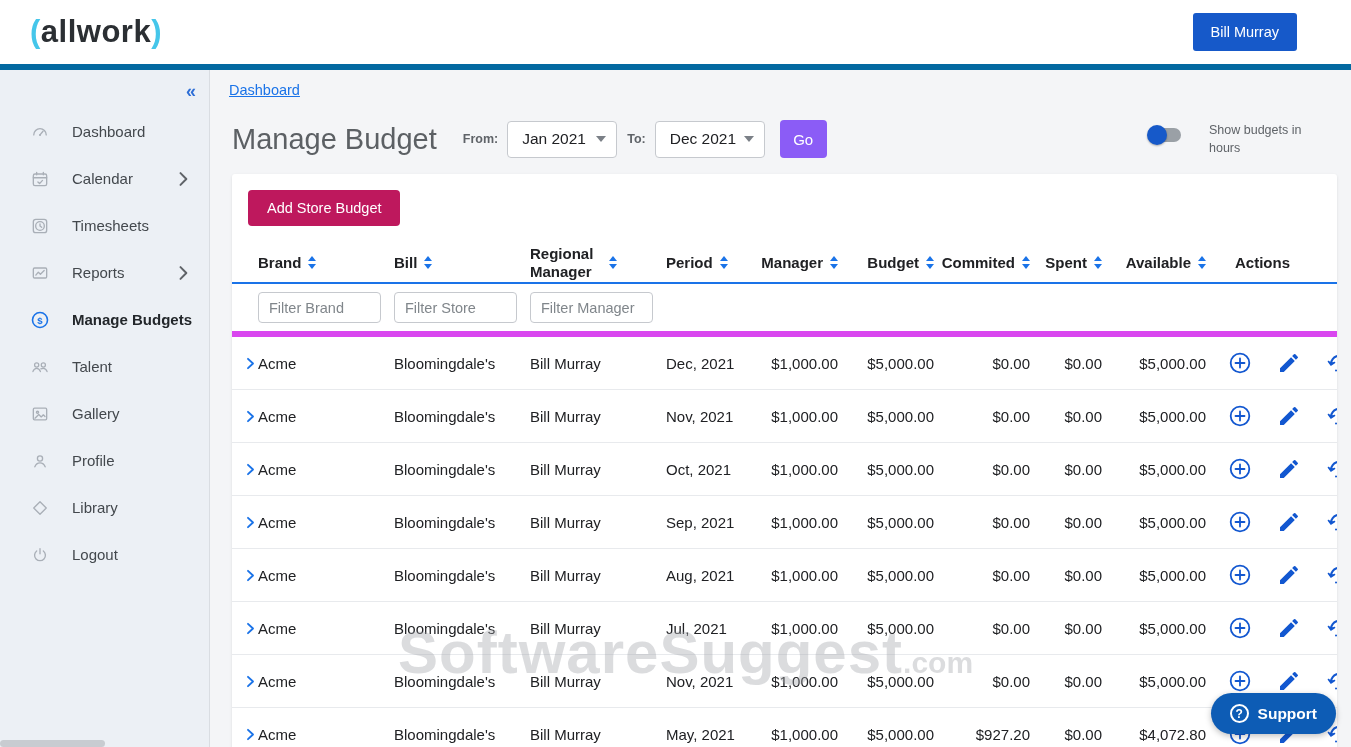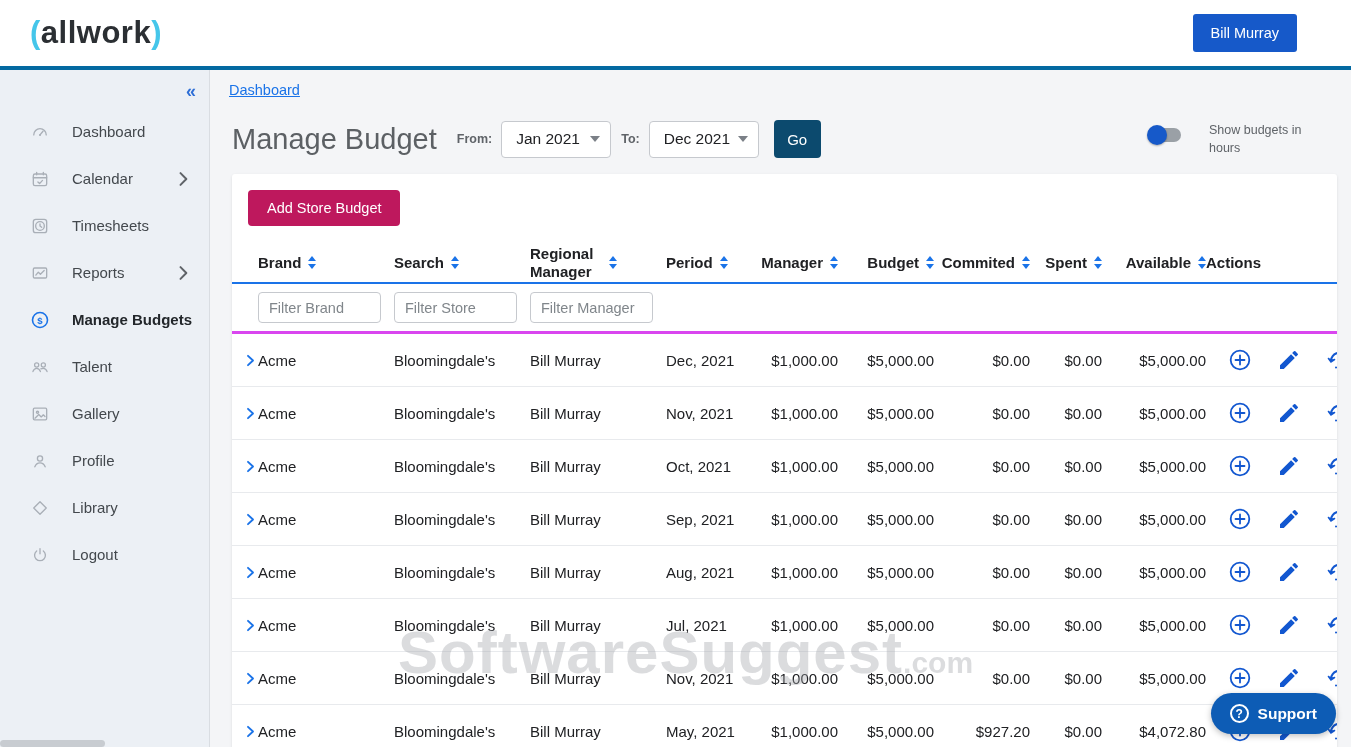--- a/index.html
+++ b/index.html
@@ -1,20 +1,20 @@
 <!DOCTYPE html>
 <html><head>
 <meta charset="utf-8">
 <style>
   * { box-sizing: border-box; margin: 0; padding: 0; }
   html, body { width: 1351px; height: 747px; overflow: hidden; background: #f4f5f7;
     font-family: "Liberation Sans", sans-serif; color: #202124; }
 
   
-  .topbar { height: 70px; background: #fff; border-bottom: 4px solid #0369a1;
+  .topbar { height: 70px; background: #fff; border-bottom: 6px solid #0369a1;
     display: flex; align-items: center; justify-content: space-between;
     padding: 0 54px 0 30px; }
   .logo { font-size: 31px; font-weight: 700; color: #2b2f33; letter-spacing: .5px; }
   .logo .paren { color: #45c6ea; }
   .user-btn { background: #1659c9; color: #fff; border: none; border-radius: 3px;
     font-size: 14.5px; padding: 11px 18px; font-family: inherit; cursor: pointer; }
 
   
   .app { display: flex; height: 677px; }
 
@@ -30,28 +30,28 @@
   .nav-item.active { font-weight: 700; color: #23272b; }
   .nav-chevron { width: 12px; height: 12px; }
 
   
   .content { flex: 1; position: relative; overflow: hidden; }
   .breadcrumb { padding: 12px 0 0 19px; font-size: 14.5px; }
   .breadcrumb a { color: #1a73e8; text-decoration: underline; cursor: pointer; }
 
   .title-row { display: flex; align-items: center; padding: 22px 16px 0 22px; }
   .page-title { font-size: 29px; font-weight: 400; color: #5c6064; }
-  .range-label { font-size: 12.5px; color: #5f6368; margin: 0 9px 0 20px; font-weight: 700; }
+  .range-label { font-size: 12.5px; color: #5f6368; margin: 0 9px 0 26px; font-weight: 700; }
   .range-label.to { margin-left: 10px; }
   .select { width: 110px; height: 37px; background: #fff; border: 1px solid #c6c9ce;
     border-radius: 4px; display: flex; align-items: center; justify-content: space-between;
     padding: 0 10px 0 14px; font-size: 15.5px; cursor: pointer; }
   .caret { width: 0; height: 0; border-left: 5px solid transparent;
     border-right: 5px solid transparent; border-top: 6px solid #7b8087; }
-  .go-btn { margin-left: 15px; width: 47px; height: 38px; background: #0c4a6e; color: #fff;
+  .go-btn { margin-left: 15px; width: 47px; height: 38px; background: #8b5cf6; color: #fff;
     border: none; border-radius: 4px; font-size: 15px; font-family: inherit; cursor: pointer; }
   .toggle-wrap { margin-left: auto; display: flex; align-items: flex-start; gap: 25px; padding-right: 14px; }
   .toggle { position: relative; width: 37px; height: 20px; margin-top: 4px; cursor: pointer; flex: none; }
   .toggle .track { position: absolute; top: 3px; left: 3px; width: 31px; height: 14px;
     background: #9aa0a6; border-radius: 7px; }
   .toggle .knob { position: absolute; top: 0; left: 0; width: 20px; height: 20px;
     border-radius: 50%; background: #1659c9; box-shadow: 0 1px 2px rgba(0,0,0,.3); }
   .toggle-label { font-size: 12.5px; color: #5f6368; width: 112px; line-height: 1.45; }
 
   
@@ -73,23 +73,23 @@
   thead th { border-bottom: 2px solid #1a73e8; height: 40px; padding: 2px 0;
     font-size: 15px; font-weight: 700; color: #202124; text-align: left; vertical-align: middle; }
   .th-inner { display: flex; align-items: center; cursor: pointer; }
   .th-inner.right { justify-content: flex-end; }
   .th-inner.wrap .th-lbl { width: 72px; line-height: 1.15; }
   .sort { display: inline-flex; flex-direction: column; gap: 3px; margin-left: 7px; flex: none; }
   .s-up { width: 0; height: 0; border-left: 4.5px solid transparent; border-right: 4.5px solid transparent;
     border-bottom: 5.5px solid #1a73e8; }
   .s-down { width: 0; height: 0; border-left: 4.5px solid transparent; border-right: 4.5px solid transparent;
     border-top: 5.5px solid #1a73e8; }
-  th.actions-th { text-align: left; padding-right: 18px; }
-
-  .filter-row td { border-bottom: 3px solid #d946ef; padding: 8px 0; }
+  th.actions-th { text-align: center; padding-right: 18px; }
+
+  .filter-row td { border-bottom: 6px solid #d946ef; padding: 8px 0; }
   .filter-input { width: 123px; height: 31px; border: 1px solid #c6c9ce; border-radius: 4px;
     padding: 0 10px; font-size: 14.5px; font-family: inherit; }
   .filter-input::placeholder { color: #80868b; }
 
   tbody td { height: 52px; border-bottom: 1px solid #e8eaed; font-size: 15px;
     color: #202124; white-space: nowrap; overflow: hidden; }
   td.num { text-align: right; }
   td.td-exp { padding-left: 11px; }
   .exp-ic { width: 15px; height: 15px; cursor: pointer; display: block; }
   .actions { display: flex; align-items: center; gap: 25px; padding-left: 22px; height: 52px; }
@@ -272,21 +272,21 @@
               <span class="th-inner">
                   <span class="th-lbl">Brand</span>
                 <span class="sort">
                     <i class="s-up"></i>
                     <i class="s-down"></i>
                   </span>
                 </span>
               </th>
             <th>
               <span class="th-inner">
-                  <span class="th-lbl">Search</span>
+                  <span class="th-lbl">Bill</span>
                 <span class="sort">
                     <i class="s-up"></i>
                     <i class="s-down"></i>
                   </span>
                 </span>
               </th>
             <th>
               <span class="th-inner wrap">
                   <span class="th-lbl">Regional Manager</span>
                 <span class="sort">

